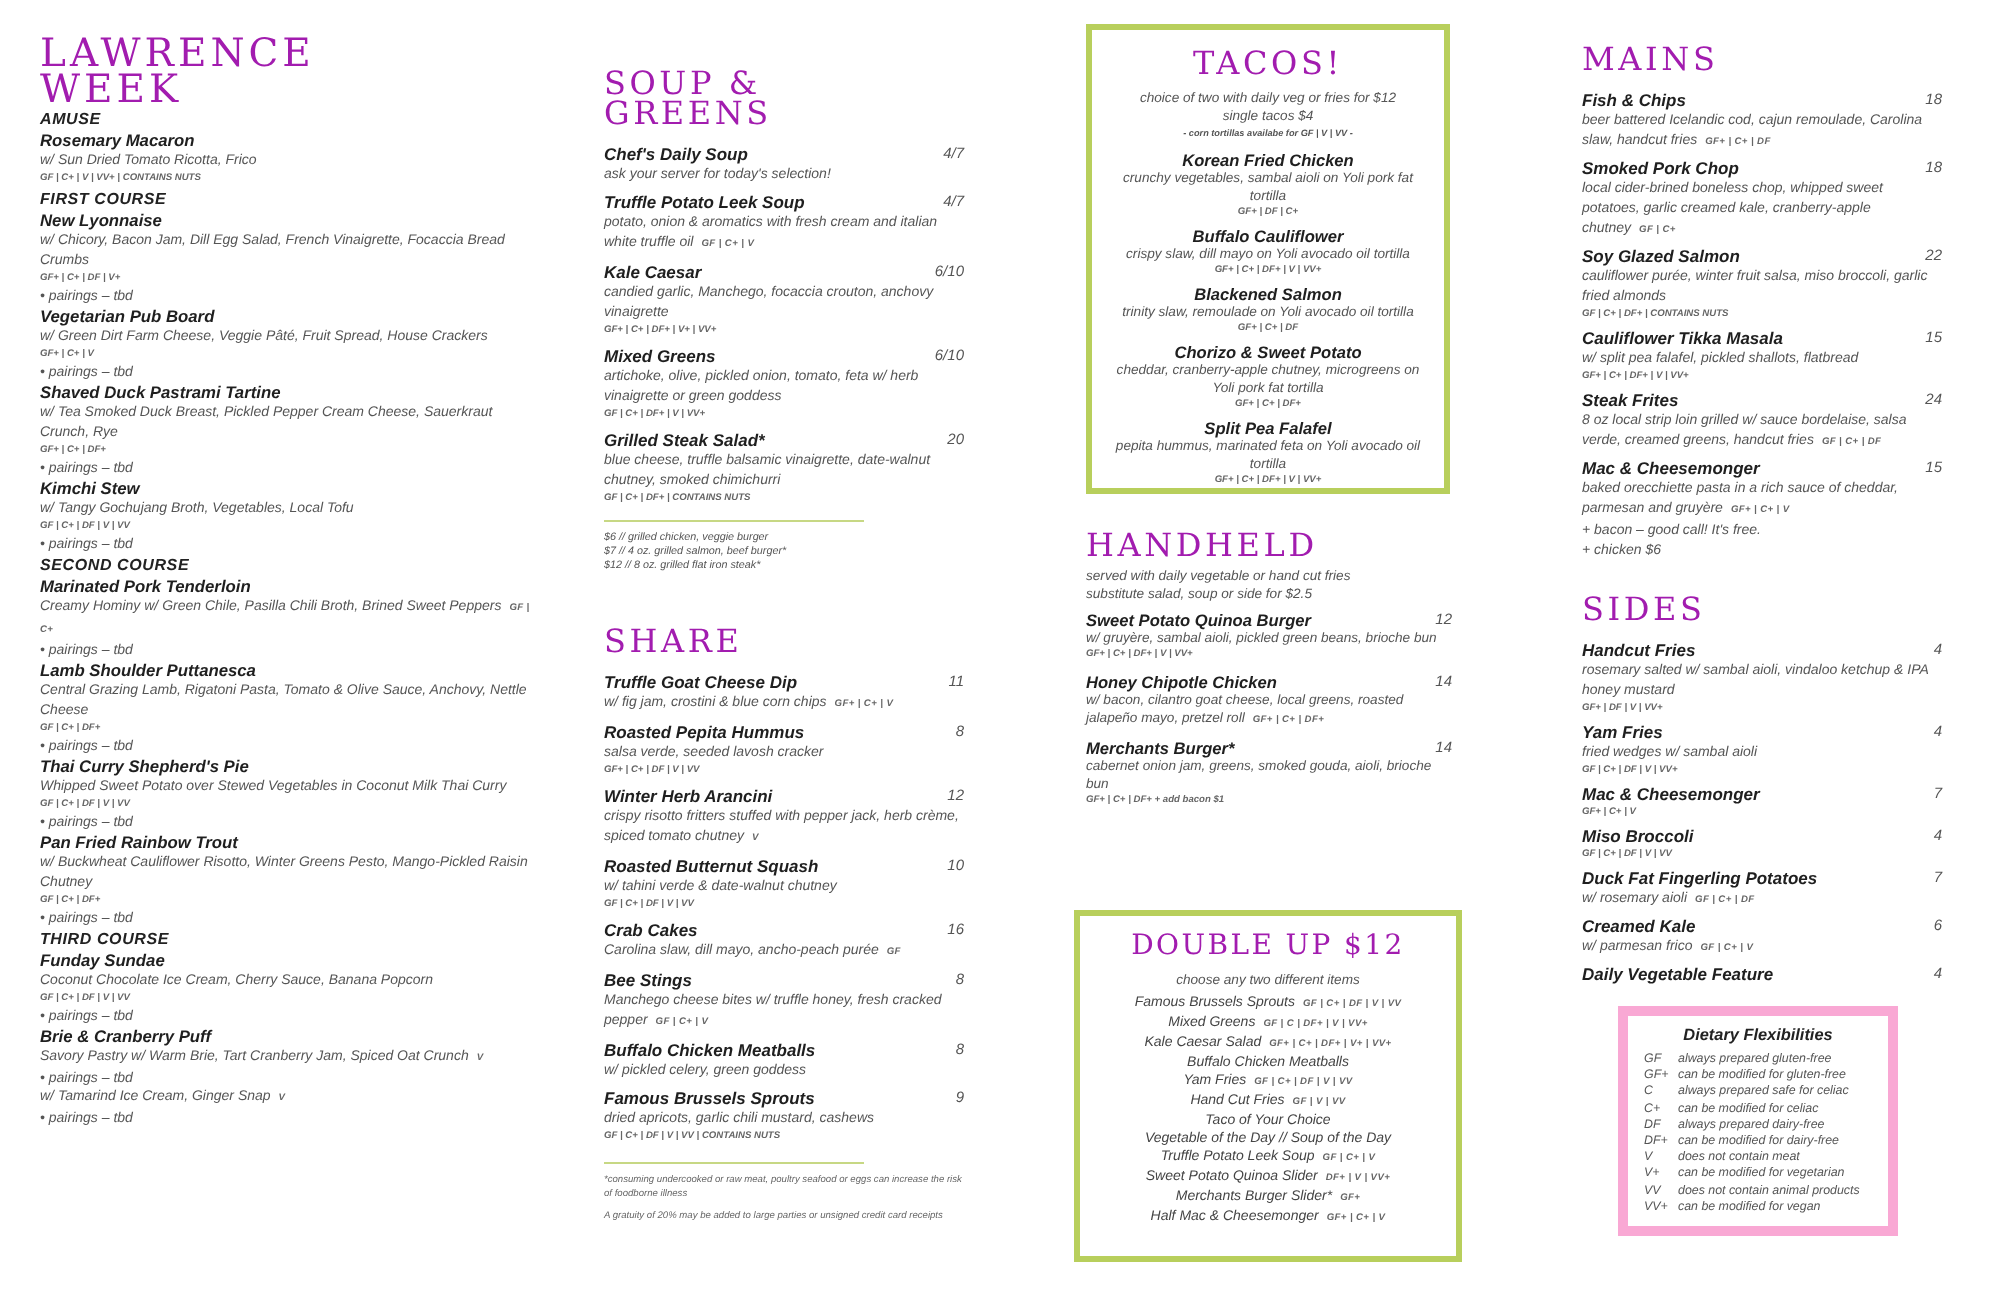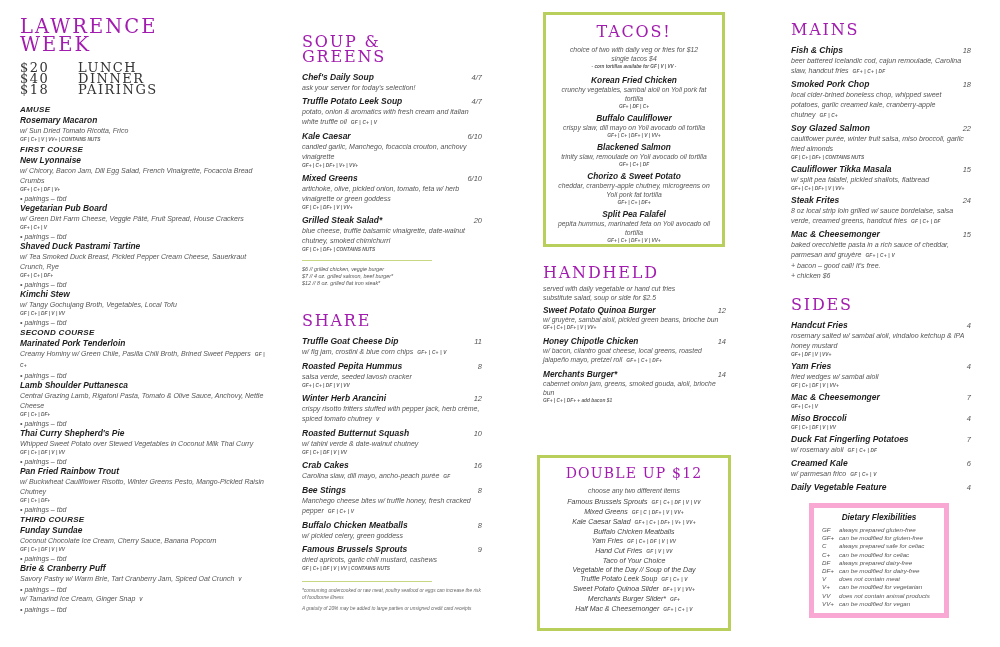--- a/index.html
+++ b/index.html
@@ -20,21 +20,21 @@
   .price-grid span { font-family: "DejaVu Serif", serif; font-size: 13px; line-height: 11px; color: #333; letter-spacing: 1.5px; }
 
   .course-h { font-size: 8px; font-weight: bold; font-style: italic; color: #222; line-height: 11px; letter-spacing: .3px; }
   .item-n { font-size: 8.4px; font-weight: bold; font-style: italic; color: #1f1f1f; line-height: 11px; }
   .desc { font-size: 7px; font-style: italic; color: #555; line-height: 10px; }
   .tags { font-size: 4.8px; font-style: italic; font-weight: bold; color: #666; letter-spacing: .2px; margin-left: 4px; }
   .tags-line { font-size: 4.8px; font-style: italic; font-weight: bold; color: #666; line-height: 8px; display: block; }
   .pair { font-size: 7px; font-style: italic; color: #555; line-height: 9px; }
 
   .sec-title { font-size: 16px; line-height: 15px; margin-bottom: 8px; letter-spacing: 1.8px; }
-  .row { display: flex; justify-content: space-between; align-items: center; }
+  .row { display: flex; justify-content: space-between; align-items: flex-start; }
   .row .price { font-size: 7.5px; font-style: italic; color: #555; }
   .m-item { margin-bottom: 2px; }
   .m-item .item-n { font-size: 8.5px; }
   .rule { height: 1px; background: #c7d884; width: 130px; margin: 6px 0 5px; }
   .small-it { font-size: 5.4px; font-style: italic; color: #555; line-height: 7px; }
   .note { font-size: 4.8px; font-style: italic; color: #666; line-height: 7px; margin-bottom: 4px; }
 
   .box { border: 3px solid #b8cf5c; padding: 6px 6px 5px; text-align: center; }
   .tacos-box { width: 182px; height: 235px; }
   .tacos-box .sec-title { font-size: 16px; margin: 3px 0 6px; }
@@ -55,28 +55,20 @@
   .diet-title { font-size: 8.2px; font-weight: bold; font-style: italic; text-align: center; color: #222; margin-bottom: 4px; }
   .diet-row { display: grid; grid-template-columns: 17px auto; font-size: 6.2px; font-style: italic; color: #555; line-height: 8.2px; }
 </style>
 </head>
 <body>
 
 <div class="col c1">
   <div class="big-title hero-title">
     <div>LAWRENCE</div>
     <div>WEEK</div>
-  </div>
-  <div class="price-grid">
-    <span>$20</span>
-      <span>LUNCH</span>
-    <span>$40</span>
-      <span>DINNER</span>
-    <span>$18</span>
-      <span>PAIRINGS</span>
   </div>
   <div id="courses">
       <div class="course-h">AMUSE</div>
       <div>
         <div class="item-n">Rosemary Macaron</div>
         <div class="desc"><span>w/ Sun Dried Tomato Ricotta, Frico</span></div>
         <span class="tags-line">GF | C+ | V | VV+ | CONTAINS NUTS</span>
       </div>
       <div class="course-h">FIRST COURSE</div>
       <div>

